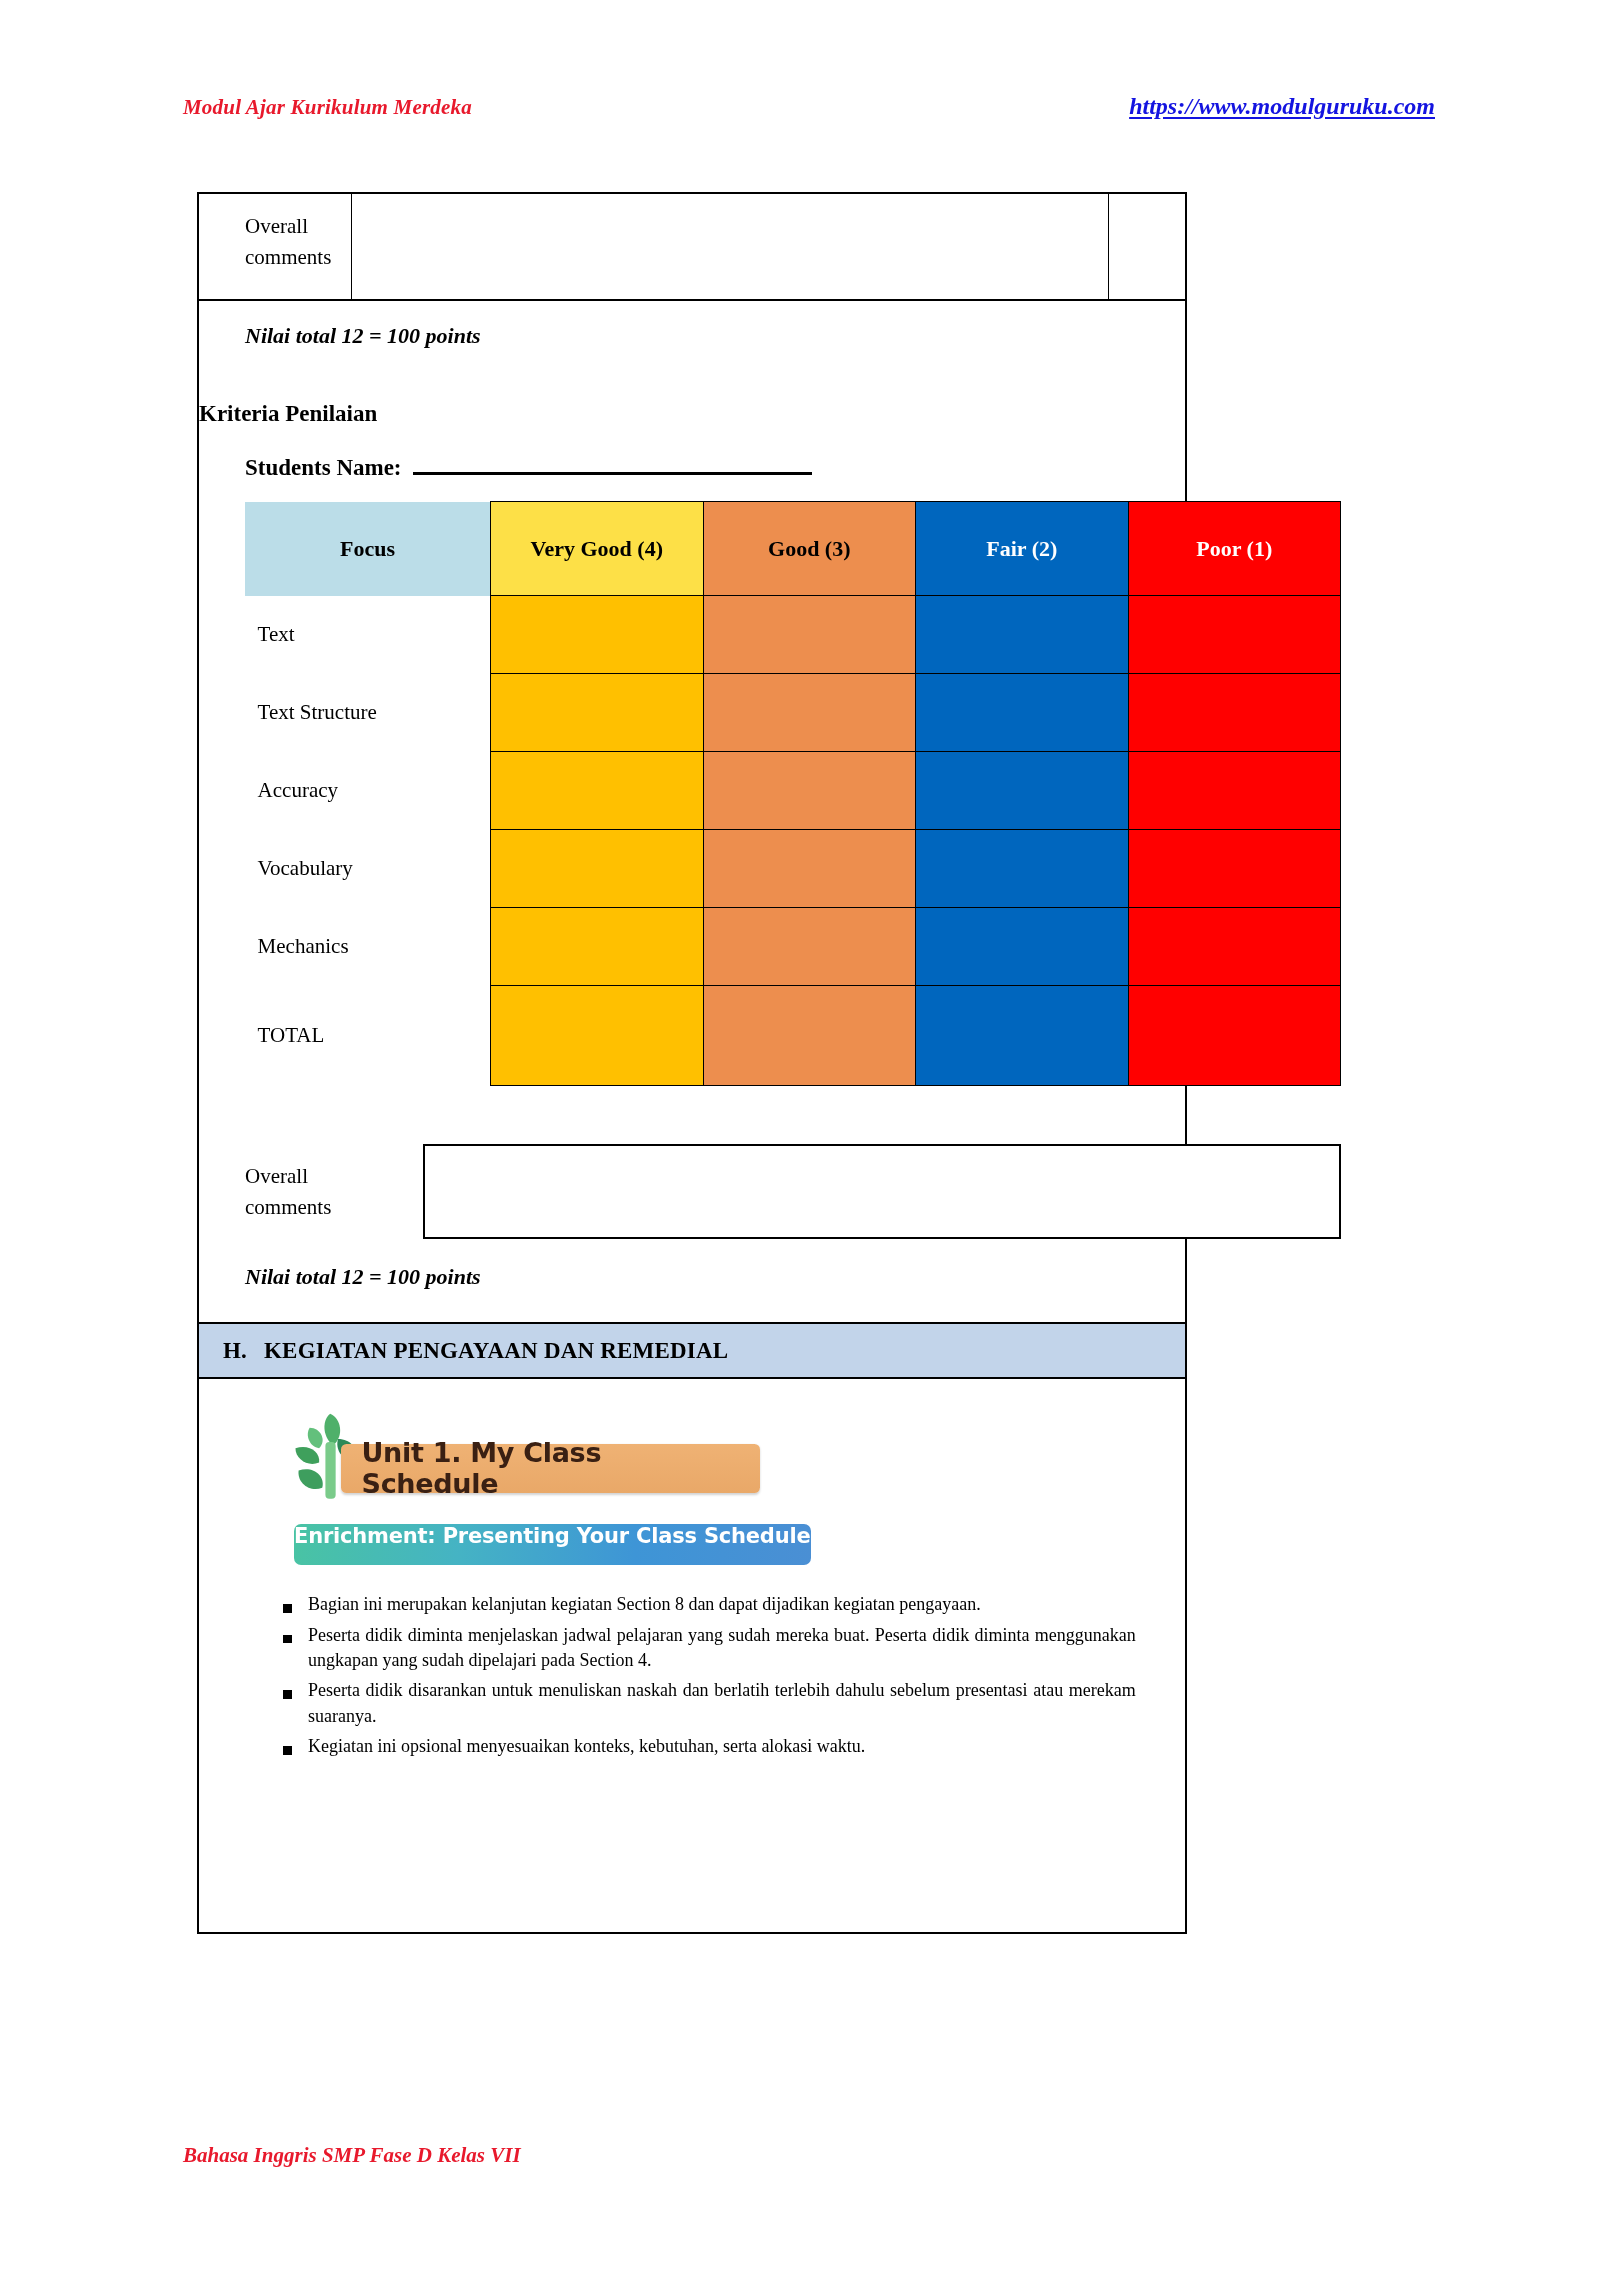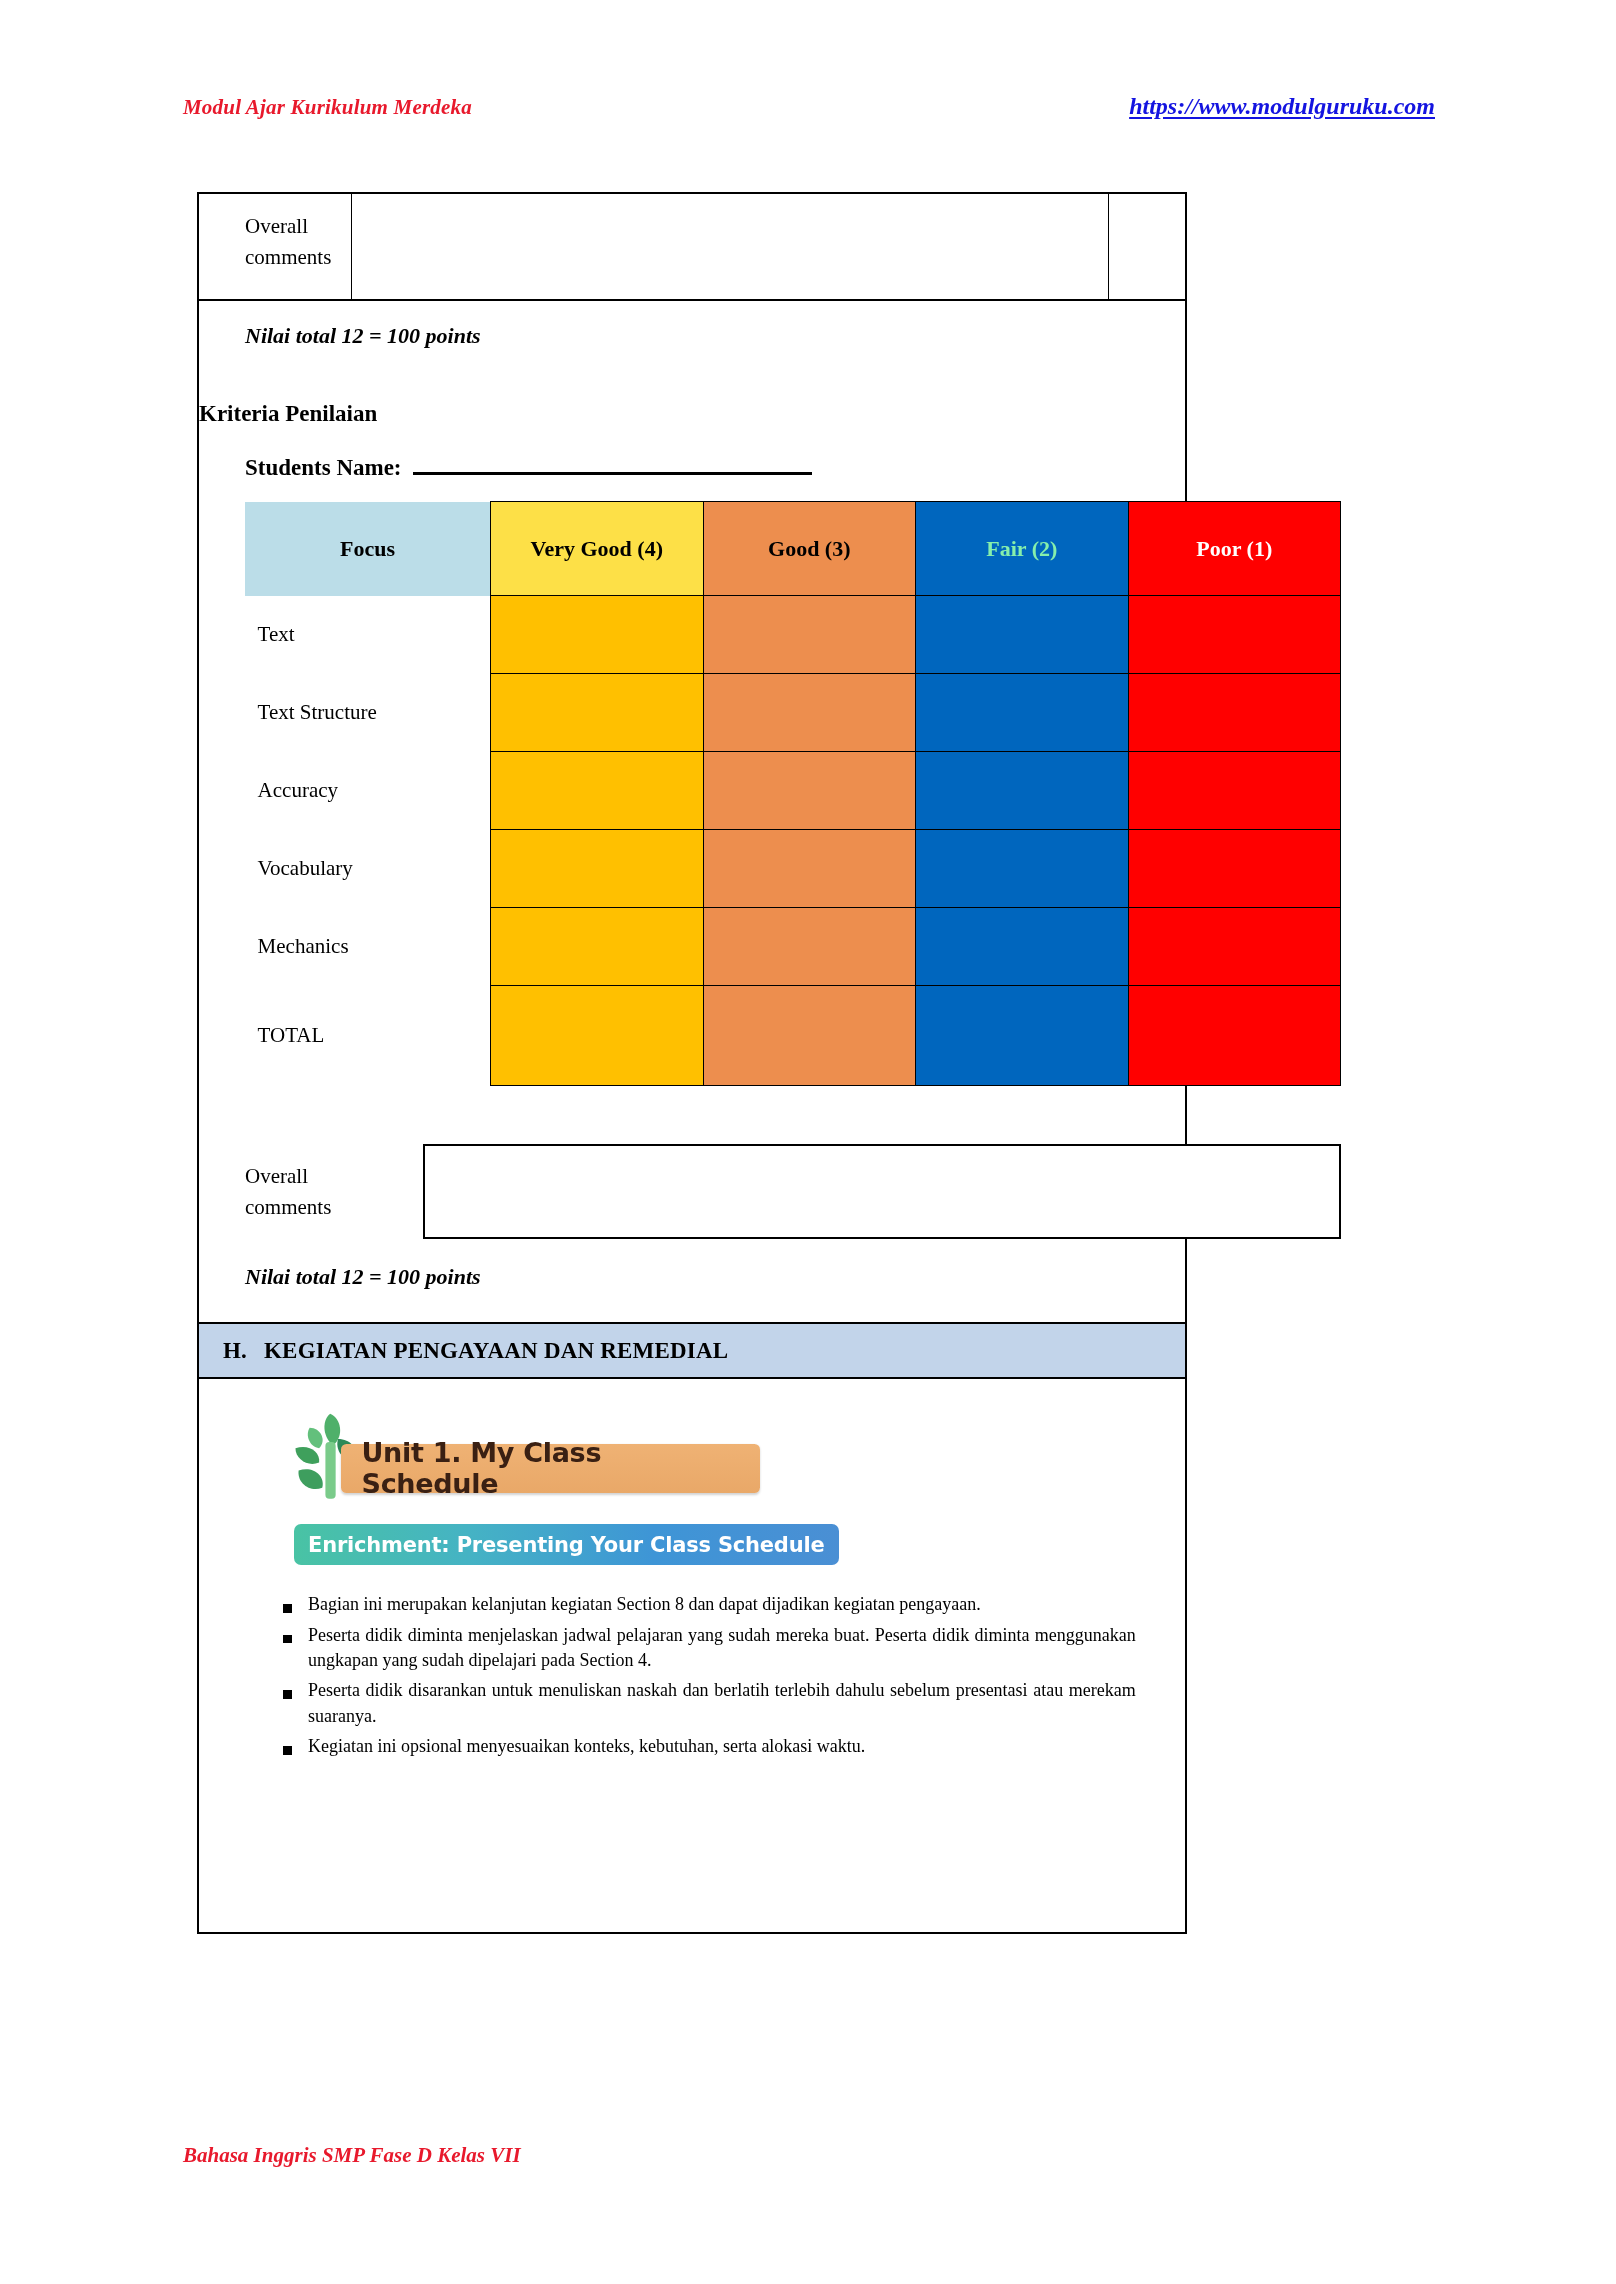--- a/index.html
+++ b/index.html
@@ -137,21 +137,21 @@
     vertical-align: middle;
     border: 1.6px solid #000;
   }
   .rubric thead th.hdr-focus {
     background: #BBDDE8;
     color: #000;
     border: none;
   }
   .rubric thead th.hdr-vg { background: #fde047; color: #000; }
   .rubric thead th.hdr-good { background: #ED8E4E; color: #000000; }
-  .rubric thead th.hdr-fair { background: #0066BE; color: #86efac; }
+  .rubric thead th.hdr-fair { background: #0066BE; color: #ffffff; }
   .rubric thead th.hdr-poor { background: #FF0000; color: #fff; }
 
   .rubric tbody td.cell-label {
     background: #fff;
     border: none;
     font-size: 21px;
     padding-left: 12.6px;
     vertical-align: middle;
     height: 62px;
   }
@@ -245,24 +245,24 @@
   .unit-pill span {
     font-family: "DejaVu Sans", "Liberation Sans", sans-serif;
     font-weight: bold;
     font-size: 27px;
     color: #3A2013;
     letter-spacing: -0.3px;
   }
 
   .enrich-pill {
     display: inline-flex;
-    align-items: center;
+    align-items: flex-start;
     margin: 17.4px 0 0 49px;
     height: 41px;
-    padding: 0 14px;
+    padding: 0 0;
     border-radius: 7px;
     background: linear-gradient(90deg, #49C3A4 0%, #45B3C4 32%, #3E95D6 66%, #4A8FD4 100%);
   }
   .enrich-pill span {
     font-family: "DejaVu Sans", "Liberation Sans", sans-serif;
     font-weight: bold;
     font-size: 21px;
     color: #FFFFFF;
     letter-spacing: -0.2px;
   }

